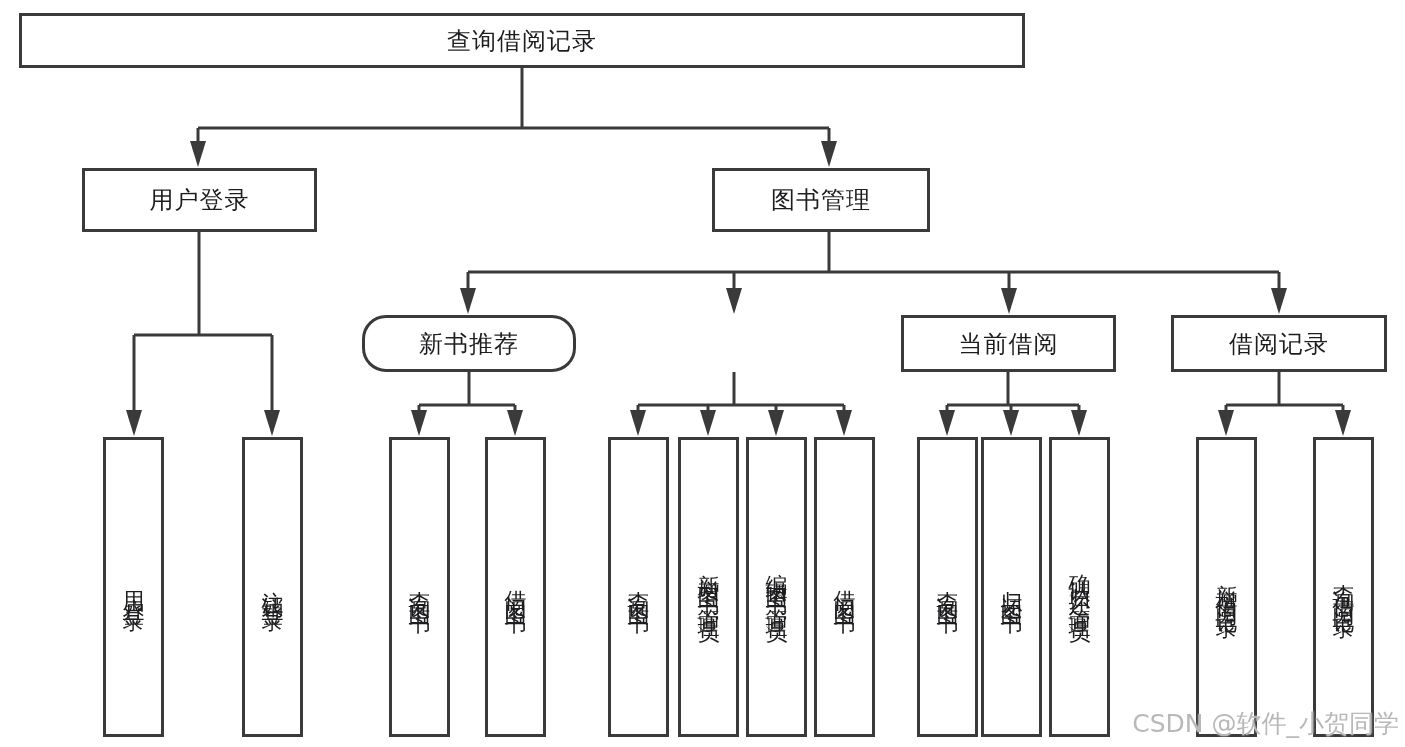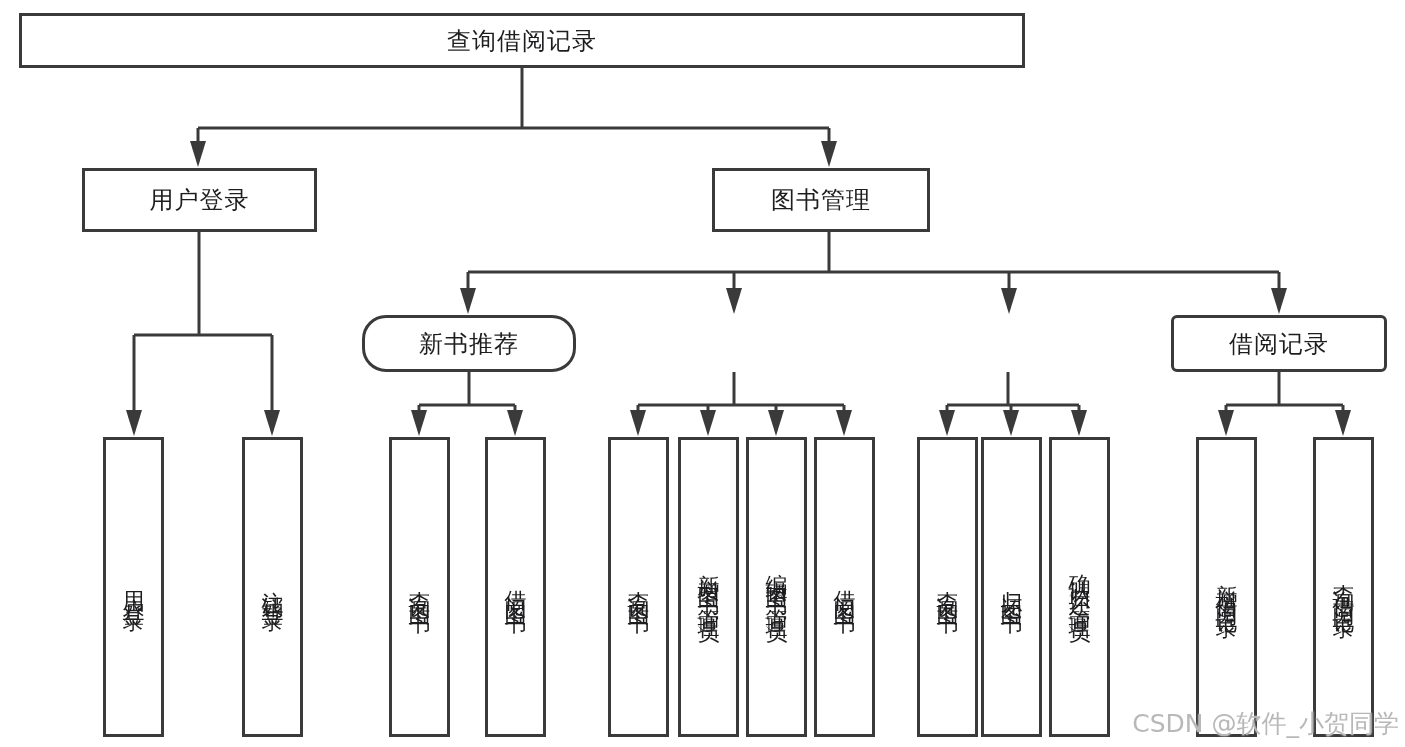--- a/index.html
+++ b/index.html
@@ -129,21 +129,24 @@
   <div class="node h-node" style="left:82px; top:168px; width:235px; height:64px;">
     <span>用户登录</span>
   </div>
   <div class="node h-node" style="left:712px; top:168px; width:218px; height:64px;">
     <span>图书管理</span>
   </div>
 
   <div class="node h-node" style="left:362px; top:315px; width:214px; height:57px;border-radius:24px;">
     <span>新书推荐</span>
   </div>
-  <div class="node h-node" style="left:1171px; top:315px; width:216px; height:57px;border-radius:6px;">
+  <div class="node h-node" style="left:901px; top:315px; width:215px; height:57px;">
+    <span>当前借阅</span>
+  </div>
+  <div class="node h-node" style="left:1171px; top:315px; width:216px; height:57px;">
     <span>借阅记录</span>
   </div>
 
   <div class="node v-node" style="left:103px; top:437px; width:61px; height:300px;">
     <span>用户登录</span>
   </div>
   <div class="node v-node" style="left:242px; top:437px; width:61px; height:300px;">
     <span>注销登录</span>
   </div>
 

